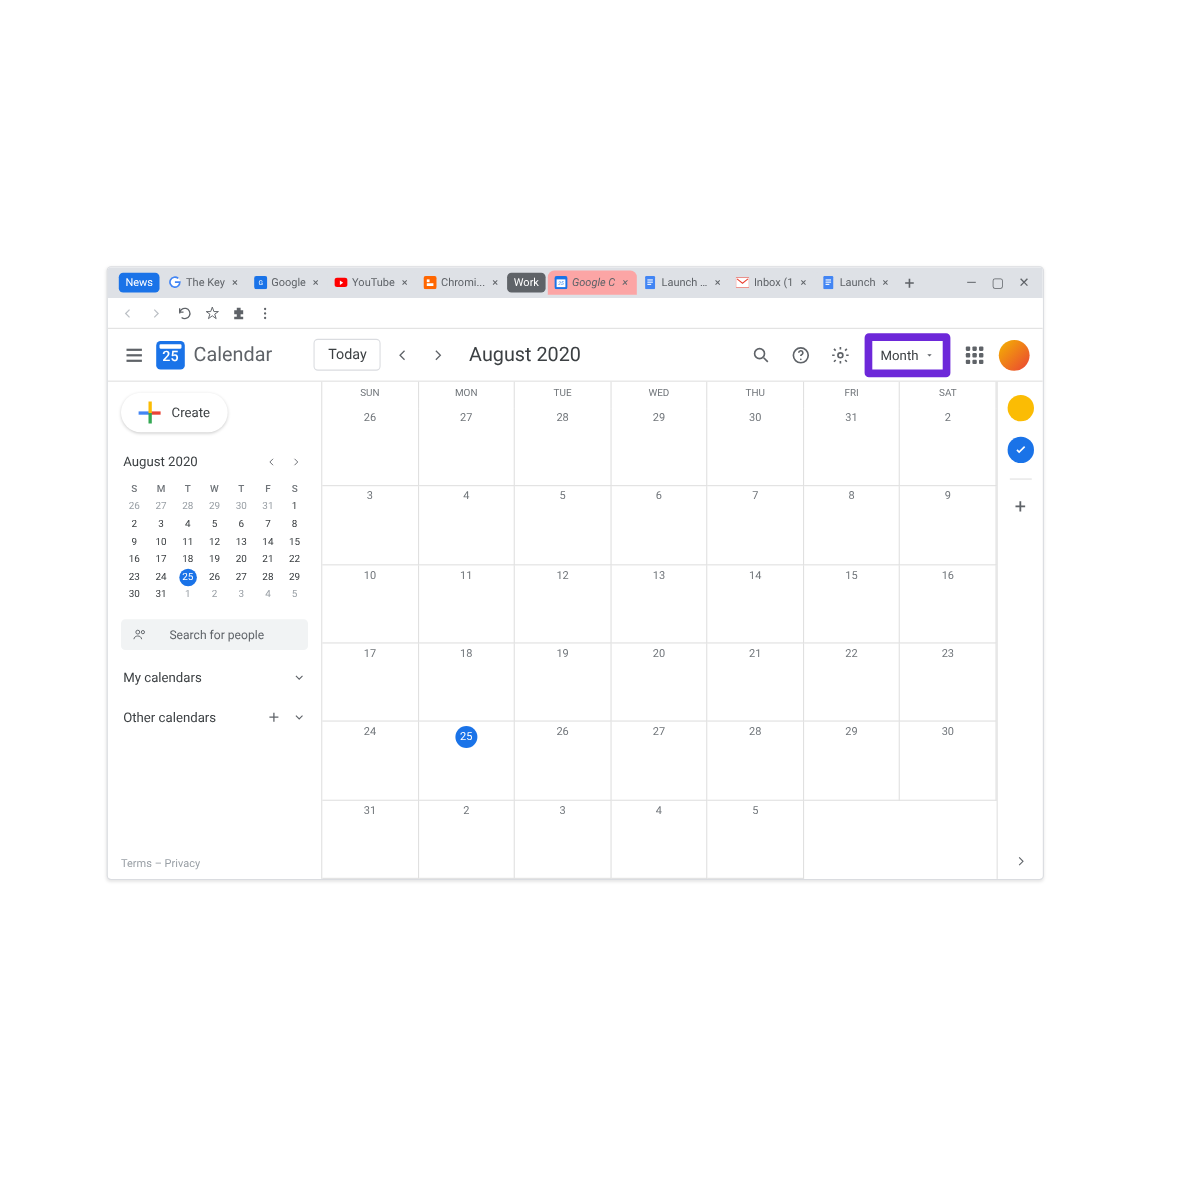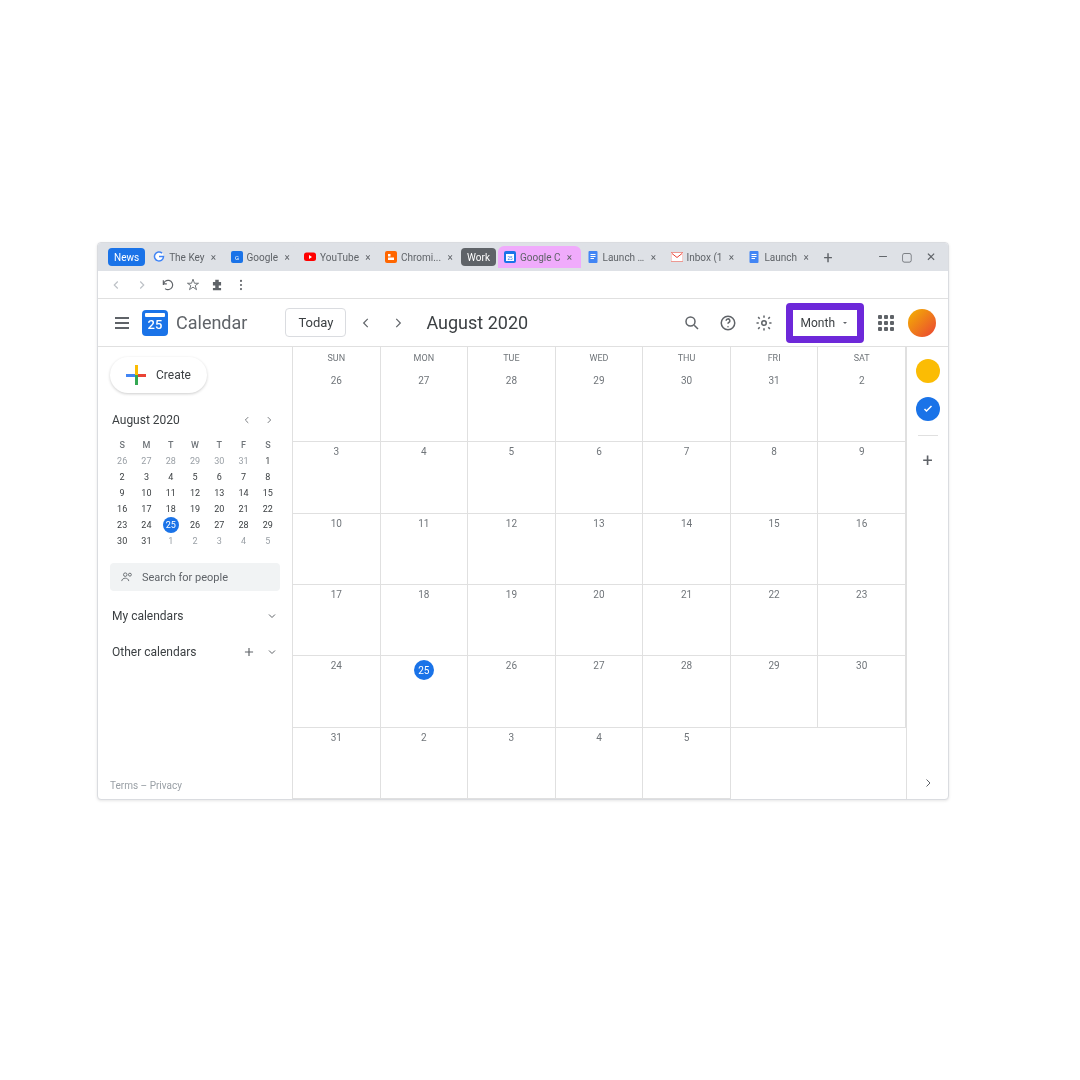--- a/index.html
+++ b/index.html
@@ -3,21 +3,21 @@
 <meta charset="utf-8">
 <style>
 * { margin: 0; padding: 0; box-sizing: border-box; font-family: 'Roboto', Arial, sans-serif; }
 body { background: #fff; width: 1080px; height: 1080px; position: relative; }
 .window { position: absolute; top: 242px; left: 97px; width: 852px; height: 558px; background: #fff; border: 1px solid #dadce0; border-radius: 4px; overflow: hidden; box-shadow: 0 1px 3px rgba(0,0,0,0.1); }
 
 
 .tab-strip { height: 28px; background: #dee1e6; display: flex; align-items: center; padding-left: 10px; gap: 0; }
 .tab { height: 22px; display: flex; align-items: center; padding: 0 6px; font-size: 10px; color: #5f6368; background: #dee1e6; border-radius: 6px 6px 0 0; gap: 4px; max-width: 84px; overflow: hidden; white-space: nowrap; position: relative; }
 .tab.grouped { background: #5f6368; color: #fff; border-radius: 4px; height: 18px; padding: 0 6px; margin-right: 2px;}
-.tab.active { background: #f0abfc; }
+.tab.active { background: #fca5a5; font-style: italic; }
 .tab .favicon { width: 12px; height: 12px; flex-shrink: 0; }
 .tab .tab-close { width: 10px; height: 10px; display: flex; align-items: center; justify-content: center; font-size: 10px; color: #5f6368; flex-shrink: 0; margin-left: auto; }
 .tab .label { overflow: hidden; text-overflow: ellipsis; }
 .tab-news { background: #1a73e8; color: #fff; border-radius: 4px; height: 18px; padding: 0 6px; margin-right: 2px; }
 .newtab { width: 22px; height: 22px; display: flex; align-items: center; justify-content: center; color: #5f6368; font-size: 16px; }
 .win-controls { margin-left: auto; display: flex; gap: 10px; padding-right: 10px; color: #5f6368; }
 .win-btn { width: 14px; height: 14px; display: flex; align-items: center; justify-content: center; font-size: 12px; }
 
 
 .url-bar { height: 28px; background: #fff; border-bottom: 1px solid #e0e0e0; display: flex; align-items: center; padding: 0 10px; gap: 10px; }
@@ -57,21 +57,21 @@
 .mini-header { display: flex; align-items: center; justify-content: space-between; font-size: 12px; color: #3c4043; padding: 0 2px; }
 .mini-nav { display: flex; gap: 4px; }
 .mini-chev { width: 18px; height: 18px; display: flex; align-items: center; justify-content: center; color: #5f6368; }
 .mini-grid { display: grid; grid-template-columns: repeat(7, 1fr); text-align: center; margin-top: 8px; font-size: 9px; color: #70757a; }
 .mini-dow { font-weight: 500; padding: 3px 0; }
 .mini-day { padding: 3px 0; color: #3c4043; font-size: 9px; }
 .mini-day.prev { color: #9aa0a6; }
 .mini-day.next { color: #9aa0a6; }
 .mini-day.today { background: #1a73e8; color: #fff; border-radius: 50%; width: 16px; height: 16px; margin: 0 auto; display: flex; align-items: center; justify-content: center; }
 
-.search-people { margin-top: 14px; background: #f1f3f4; border-radius: 4px; padding: 7px 10px; display: flex; align-items: center; gap: 8px; font-size: 11px; color: #5f6368; }
+.search-people { margin-top: 14px; background: #f1f3f4; border-radius: 4px; padding: 7px 10px; display: flex; align-items: center; gap: 20px; font-size: 11px; color: #5f6368; }
 
 .cal-section { margin-top: 14px; display: flex; align-items: center; justify-content: space-between; font-size: 12px; color: #3c4043; padding: 4px 2px; }
 .cal-section .icons { display: flex; gap: 10px; color: #5f6368; align-items: center; }
 
 .footer-links { position: absolute; bottom: 8px; left: 12px; font-size: 10px; color: #9aa0a6; }
 
 
 .main { flex: 1; display: flex; }
 .grid { flex: 1; display: grid; grid-template-columns: repeat(7, 1fr); grid-template-rows: 24px repeat(6, 1fr); border-left: 1px solid #e0e0e0; }
 .dow { font-size: 9px; color: #70757a; text-align: center; padding-top: 6px; border-right: 1px solid #e0e0e0; }

